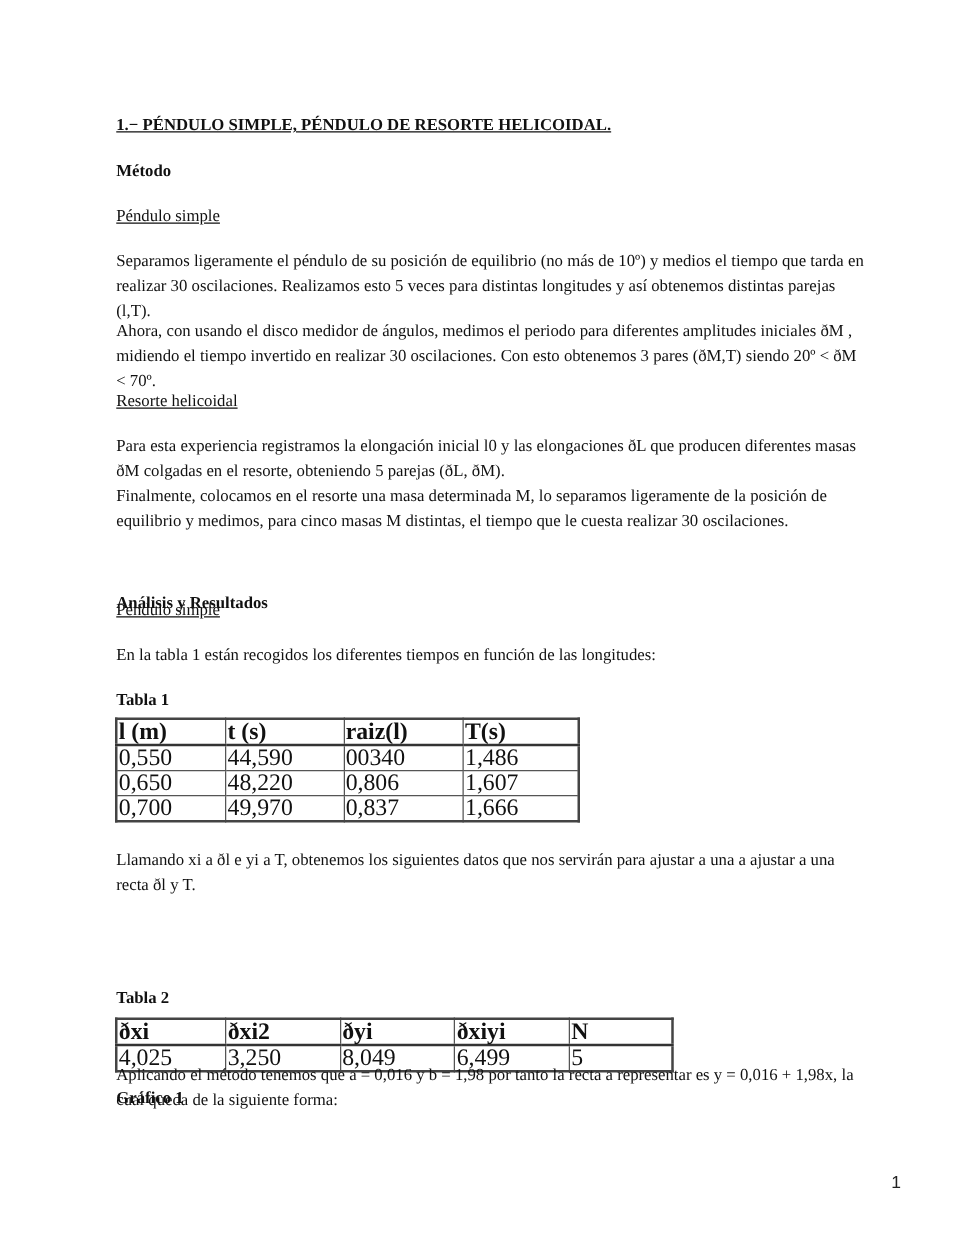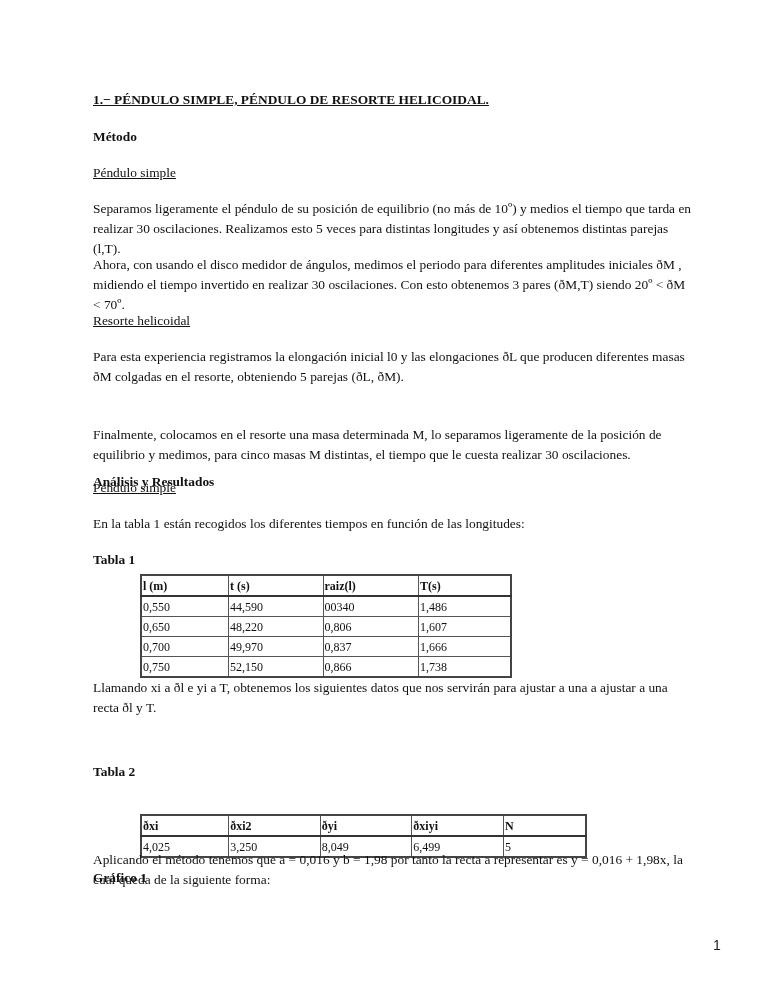--- a/index.html
+++ b/index.html
@@ -4,21 +4,21 @@
 <style>
   html, body { margin: 0; padding: 0; background: #ffffff; }
   body {
     width: 768px; height: 994px; position: relative; overflow: hidden;
     font-family: "Liberation Serif", serif; color: #111; font-size: 13.4px;
   }
   .ab { position: absolute; left: 93px; white-space: nowrap; line-height: 20px; }
   .p { position: absolute; left: 93px; width: 600px; line-height: 20px; }
   .bold { font-weight: bold; }
   .u { text-decoration: underline; }
-  table.t { position: absolute; border-collapse: collapse; font-size: 12px; margin-left: 48px; }
+  table.t { position: absolute; border-collapse: collapse; font-size: 19px; }
   table.t td { border: 1px solid #555; padding: 0 1px; height: 19px; line-height: 18px; vertical-align: middle; }
   table.t tr:first-child td { font-weight: bold; border-bottom: 2px solid #333; }
   table.t { border: 2px solid #444; }
   .pagenum { position: absolute; left: 713px; top: 937px; font-family: "Liberation Sans", sans-serif; font-size: 14px; color: #222; }
 </style>
 </head>
 <body>
 
 <div class="ab bold u" style="top:90px;">1.− PÉNDULO SIMPLE, PÉNDULO DE RESORTE HELICOIDAL.</div>
 
@@ -27,21 +27,21 @@
 <div class="ab u" style="top:163px;">Péndulo simple</div>
 
 <div class="p" style="top:199px;">Separamos ligeramente el péndulo de su posición de equilibrio (no más de 10º) y medios el tiempo que tarda en realizar 30 oscilaciones. Realizamos esto 5 veces para distintas longitudes y así obtenemos distintas parejas (l,T).</div>
 
 <div class="p" style="top:255px;">Ahora, con usando el disco medidor de ángulos, medimos el periodo para diferentes amplitudes iniciales ðM , midiendo el tiempo invertido en realizar 30 oscilaciones. Con esto obtenemos 3 pares (ðM,T) siendo 20º &lt; ðM &lt; 70º.</div>
 
 <div class="ab u" style="top:311px;">Resorte helicoidal</div>
 
 <div class="p" style="top:347px;">Para esta experiencia registramos la elongación inicial l0 y las elongaciones ðL que producen diferentes masas ðM colgadas en el resorte, obteniendo 5 parejas (ðL, ðM).</div>
 
-<div class="p" style="top:387px;margin-top:38px;">Finalmente, colocamos en el resorte una masa determinada M, lo separamos ligeramente de la posición de equilibrio y medimos, para cinco masas M distintas, el tiempo que le cuesta realizar 30 oscilaciones.</div>
+<div class="p" style="top:387px;">Finalmente, colocamos en el resorte una masa determinada M, lo separamos ligeramente de la posición de equilibrio y medimos, para cinco masas M distintas, el tiempo que le cuesta realizar 30 oscilaciones.</div>
 
 <div class="ab bold" style="top:456px;margin-top:16px;">Análisis y Resultados</div>
 
 <div class="ab u" style="top:478px;">Péndulo simple</div>
 
 <div class="ab" style="top:514px;">En la tabla 1 están recogidos los diferentes tiempos en función de las longitudes:</div>
 
 <div class="ab bold" style="top:550px;">Tabla 1</div>
 
 <table class="t" style="left:92px; top:574px; width:372px;">
@@ -69,32 +69,26 @@
     <td>48,220</td>
     <td>0,806</td>
     <td>1,607</td>
   </tr>
   <tr>
     <td>0,700</td>
     <td>49,970</td>
     <td>0,837</td>
     <td>1,666</td>
   </tr>
-  <tr>
-    <td>0,750</td>
-    <td>52,150</td>
-    <td>0,866</td>
-    <td>1,738</td>
-  </tr>
 </tbody>
   </table>
 
 <div class="p" style="top:678px;">Llamando xi a ðl e yi a T, obtenemos los siguientes datos que nos servirán para ajustar a una a ajustar a una recta ðl y T.</div>
 
-<div class="ab bold" style="top:762px;">Tabla 2</div>
+<div class="ab bold" style="top:788px;">Tabla 2</div>
 
 <table class="t" style="left:92px; top:814px; width:447px;">
   <colgroup>
       <col style="width:88px">
       <col style="width:92px">
       <col style="width:92px">
       <col style="width:92px">
       <col style="width:83px">
     </colgroup>
   <tbody>

